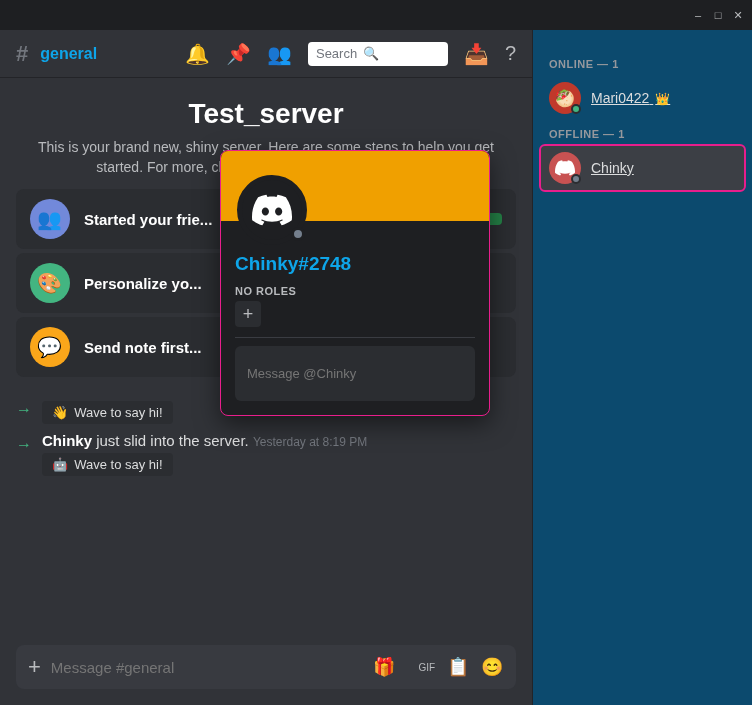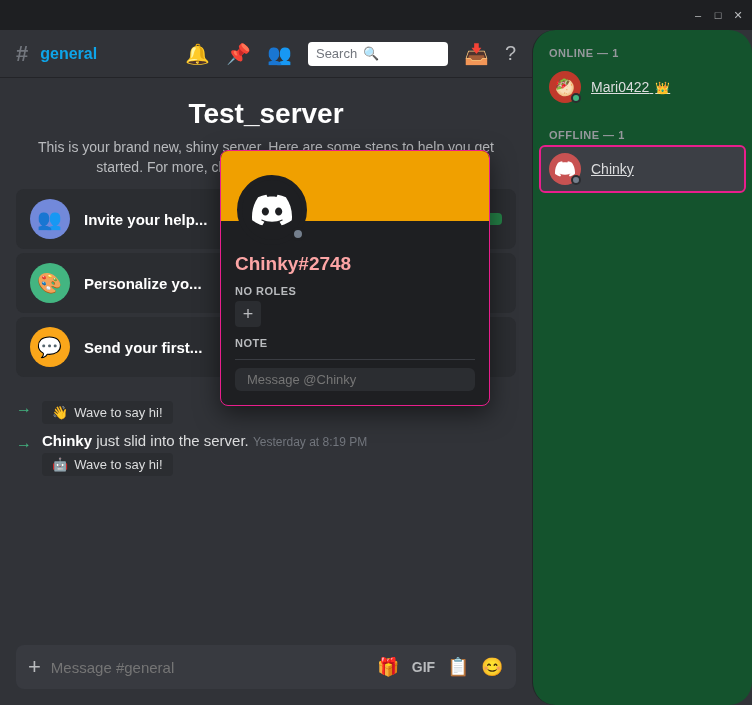--- a/index.html
+++ b/index.html
@@ -46,45 +46,45 @@
     .wave-btn { background: #2b2d31; border: none; border-radius: 4px; padding: 4px 10px; color: #dcddde; font-size: 13px; cursor: pointer; display: flex; align-items: center; gap: 6px; margin-top: 4px; }
 
     
     .message-input-area { margin: auto 16px 16px; background: #383a40; border-radius: 8px; height: 44px; display: flex; align-items: center; padding: 0 12px; gap: 10px; }
     .input-add { color: #b9bbbe; font-size: 22px; cursor: pointer; }
     .input-field { flex: 1; background: transparent; border: none; outline: none; color: #dcddde; font-size: 15px; }
     .input-icons { display: flex; gap: 12px; align-items: center; }
     .input-icon { color: #b9bbbe; font-size: 18px; cursor: pointer; }
 
     
-    .right-sidebar { width: 220px; background: #14532d; border-left: 1px solid #232428; padding: 9px 8px; border-radius: 23px; }
+    .right-sidebar { width: 220px; background: #0c4a6e; border-left: 1px solid #232428; padding: 20px 8px; }
     .online-header { color: #96989d; font-size: 11px; font-weight: 700; padding: 8px 8px 6px; letter-spacing: 0.5px; }
     .member-item { display: flex; align-items: center; gap: 10px; padding: 6px 8px; border-radius: 4px; cursor: pointer; }
     .member-item.selected { background: #3c3f45; outline: 2px solid #e91e8c; outline-offset: 0; }
     .avatar-wrap { position: relative; width: 32px; height: 32px; flex-shrink: 0; }
     .avatar-circle { width: 32px; height: 32px; border-radius: 50%; display: flex; align-items: center; justify-content: center; font-size: 16px; overflow: hidden; }
     .online-dot { position: absolute; bottom: 0; right: 0; width: 10px; height: 10px; border-radius: 50%; background: #43b581; border: 2px solid #2b2d31; }
     .offline-dot { position: absolute; bottom: 0; right: 0; width: 10px; height: 10px; border-radius: 50%; background: #747f8d; border: 2px solid #2b2d31; }
     .member-name { color: #dcddde; font-size: 14px; font-weight: 500; text-decoration: underline; }
     .crown { font-size: 12px; margin-left: 2px; }
 
     
     .profile-popup { position: absolute; left: 220px; top: 120px; width: 270px; background: #1e1f22; border-radius: 8px; overflow: hidden; z-index: 100; box-shadow: 0 8px 24px rgba(0,0,0,0.5); border: 1px solid #e91e8c; }
     .popup-banner { background: #f0a000; height: 70px; position: relative; }
     .popup-avatar-wrap { position: absolute; bottom: -24px; left: 16px; }
     .popup-avatar { width: 70px; height: 70px; border-radius: 50%; background: #1e1f22; border: 5px solid #1e1f22; display: flex; align-items: center; justify-content: center; font-size: 36px; }
     .popup-status-dot { position: absolute; bottom: 4px; right: 2px; width: 14px; height: 14px; border-radius: 50%; background: #747f8d; border: 3px solid #1e1f22; }
     .popup-body { padding: 32px 14px 14px; }
-    .popup-username { color: #fca5a5; font-size: 19px; font-weight: 900; margin-bottom: 10px; }
+    .popup-username { color: #0ea5e9; font-size: 19px; font-weight: 900; margin-bottom: 10px; }
     .popup-section-label { color: #b9bbbe; font-size: 11px; font-weight: 700; letter-spacing: 0.5px; text-transform: uppercase; margin-bottom: 4px; }
     .popup-add-role { width: 26px; height: 26px; border-radius: 4px; background: #2b2d31; border: none; color: #b9bbbe; font-size: 18px; cursor: pointer; display: flex; align-items: center; justify-content: center; margin-bottom: 10px; }
     .popup-note-section { margin-bottom: 10px; }
     .popup-note-click { color: #72767d; font-size: 13px; cursor: pointer; padding: 4px 0; }
     .popup-divider { border: none; border-top: 1px solid #3a3c42; margin: 8px 0; }
-    .popup-msg-input { background: #2b2d31; border: none; border-radius: 6px; padding: 4px 12px; width: 100%; color: #86efac; font-size: 13px; outline: none; }
+    .popup-msg-input { background: #2b2d31; border: none; border-radius: 6px; padding: 20px 12px; width: 100%; color: #86efac; font-size: 13px; outline: none; }
 
     .msg-timestamp { color: #72767d; font-size: 12px; }
   </style>
 </head>
 <body>
 
 <div class="titlebar">
   <span class="titlebar-btn">–</span>
   <span class="titlebar-btn">□</span>
   <span class="titlebar-btn">✕</span>
@@ -114,30 +114,30 @@
       <div class="server-title">Test_server</div>
       <div class="server-desc">
         <span>This is your brand new, shiny server. Here are some steps to help you get started. For more, check out our</span>
         <a href="#">Getting Started guide.</a>
       </div>
     </div>
 
     <div class="action-cards">
       <div class="action-card">
         <div class="action-icon" style="background:#7289da;">👥</div>
-        <span class="action-text">Invite your help...</span>
+        <span class="action-text">Started your frie...</span>
         <button class="action-btn"></button>
       </div>
       <div class="action-card">
         <div class="action-icon" style="background:#43b581;">🎨</div>
         <span class="action-text">Personalize yo...</span>
       </div>
       <div class="action-card">
         <div class="action-icon" style="background:#faa61a;">💬</div>
-        <span class="action-text">Send your first...</span>
+        <span class="action-text">Send note first...</span>
       </div>
     </div>
 
     <div class="messages">
       <div class="system-msg">
         <span class="arrow-icon">→</span>
         <div>
           <button class="wave-btn">
             <span>👋</span>
             <span>Wave to say hi!</span>
@@ -156,21 +156,21 @@
           </button>
         </div>
       </div>
     </div>
 
     <div class="message-input-area">
       <span class="input-add">+</span>
       <input class="input-field" type="text" placeholder="Message #general" style="">
       <div class="input-icons">
         <span class="input-icon">🎁</span>
-        <span class="input-icon" style="font-size:14px;font-weight:700;color:#b9bbbe;">GIF</span>
+        <span class="input-icon" style="font-size:10px;font-weight:400;color:#b9bbbe;margin-left:11px;">GIF</span>
         <span class="input-icon">📋</span>
         <span class="input-icon">😊</span>
       </div>
     </div>
 
     <div class="profile-popup">
       <div class="popup-banner" style="background:#f0a000;">
         <div class="popup-avatar-wrap">
           <div class="popup-avatar">
 
@@ -179,21 +179,20 @@
             </svg>
           </div>
           <div class="popup-status-dot"></div>
         </div>
       </div>
       <div class="popup-body">
         <div class="popup-username">Chinky#2748</div>
         <div class="popup-section-label">NO ROLES</div>
         <button class="popup-add-role">+</button>
         <div class="popup-note-section">
-          <div class="popup-section-label">NOTE</div>
         </div>
         <hr class="popup-divider">
         <input class="popup-msg-input" type="text" placeholder="Message @Chinky" style="">
       </div>
     </div>
 
   </div>
 
   <div class="right-sidebar">
     <div class="online-header">ONLINE — 1</div>
@@ -201,21 +200,21 @@
       <div class="avatar-wrap">
         <div class="avatar-circle" style="background:#c0392b;">🥙</div>
         <div class="online-dot"></div>
       </div>
       <span class="member-name">
         <span>Mari0422</span>
         <span class="crown">👑</span>
       </span>
     </div>
 
-    <div class="online-header" style="margin-top:12px;">OFFLINE — 1</div>
+    <div class="online-header" style="margin-top:0;">OFFLINE — 1</div>
     <div class="member-item selected">
       <div class="avatar-wrap">
         <div class="avatar-circle" style="background:#f04747; filter: grayscale(0.3);">
 
           <svg width="20" height="16" viewBox="0 0 71 55" fill="none">
             <path d="M60.1045 4.8978C55.5792 2.8214 50.7265 1.2916 45.6527 0.41542C45.5603 0.39851 45.468 0.44077 45.4204 0.52529C44.7963 1.6353 44.105 3.0834 43.6209 4.2216C38.1637 3.4046 32.7345 3.4046 27.3892 4.2216C26.905 3.0581 26.1886 1.6353 25.5617 0.52529C25.5141 0.44359 25.4218 0.40133 25.3294 0.41542C20.2584 1.2888 15.4057 2.8186 10.8776 4.8978C10.8384 4.9147 10.8048 4.9429 10.7825 4.9795C1.57795 18.7309 -0.943561 32.1443 0.293408 45.3914C0.299005 45.4562 0.335386 45.5182 0.385761 45.5576C6.45866 50.0174 12.3413 52.7249 18.1147 54.5195C18.2071 54.5477 18.305 54.5139 18.3638 54.4378C19.7295 52.5728 20.9469 50.6063 21.9907 48.5383C22.0523 48.4172 21.9935 48.2735 21.8676 48.2256C19.9366 47.4931 18.0979 46.6 16.3292 45.5858C16.1893 45.5041 16.1781 45.304 16.3068 45.2082C16.679 44.9293 17.0513 44.6391 17.4067 44.3461C17.471 44.2926 17.5606 44.2813 17.6362 44.3151C29.2558 49.6202 41.8354 49.6202 53.3179 44.3151C53.3935 44.2785 53.4831 44.2898 53.5502 44.3433C53.9057 44.6363 54.2779 44.9293 54.6529 45.2082C54.7816 45.304 54.7732 45.5041 54.6333 45.5858C52.8646 46.6197 51.0259 47.4931 49.0921 48.2228C48.9662 48.2707 48.9102 48.4172 48.9718 48.5383C50.038 50.6034 51.2554 52.5699 52.5959 54.435C52.6519 54.5139 52.7526 54.5477 52.845 54.5195C58.6464 52.7249 64.529 50.0174 70.6019 45.5576C70.6551 45.5182 70.6887 45.459 70.6943 45.3942C72.1747 30.0791 68.2147 16.7757 60.1968 4.9823C60.1772 4.9429 60.1437 4.9147 60.1045 4.8978Z" fill="white"></path>
           </svg>
         </div>
         <div class="offline-dot"></div>
       </div>

